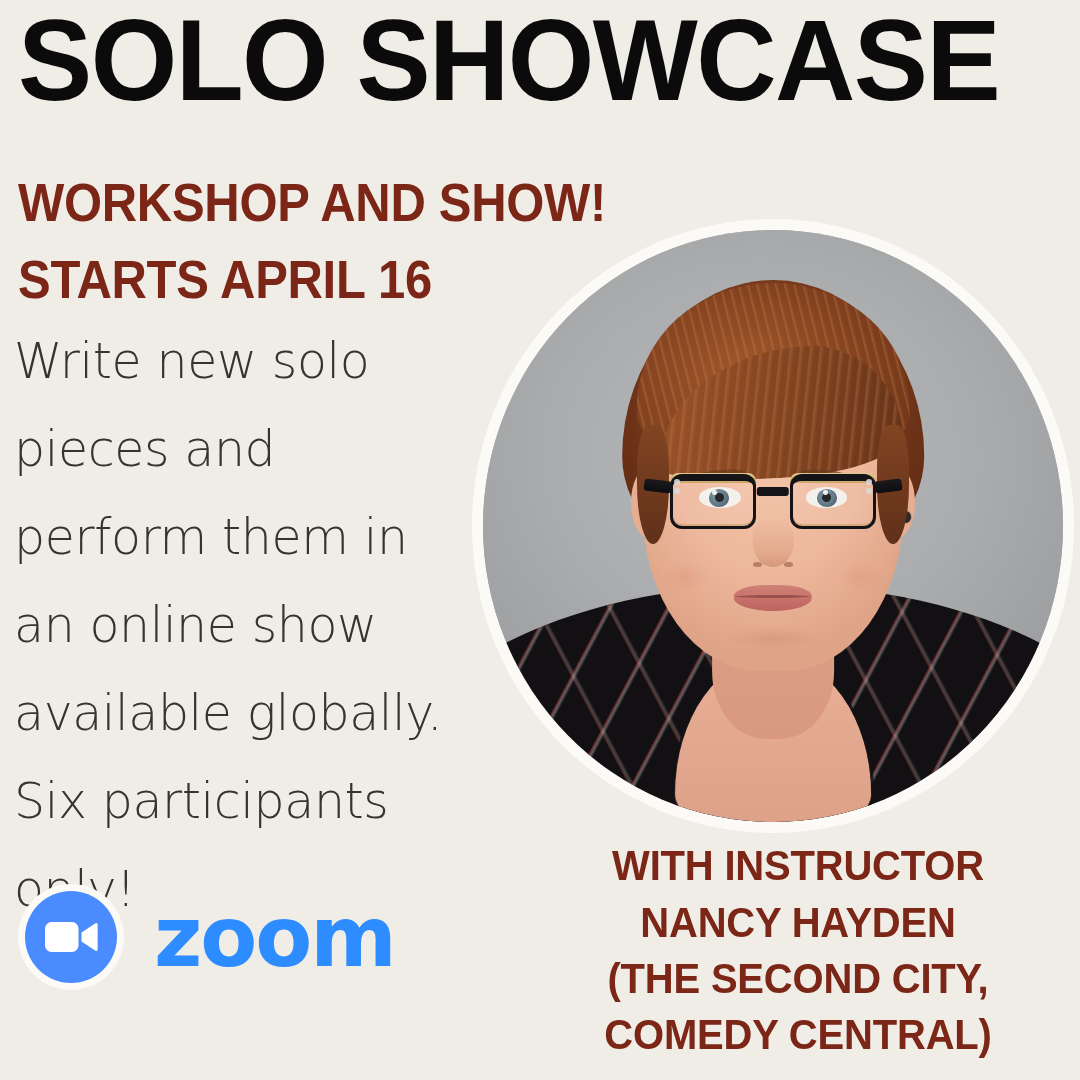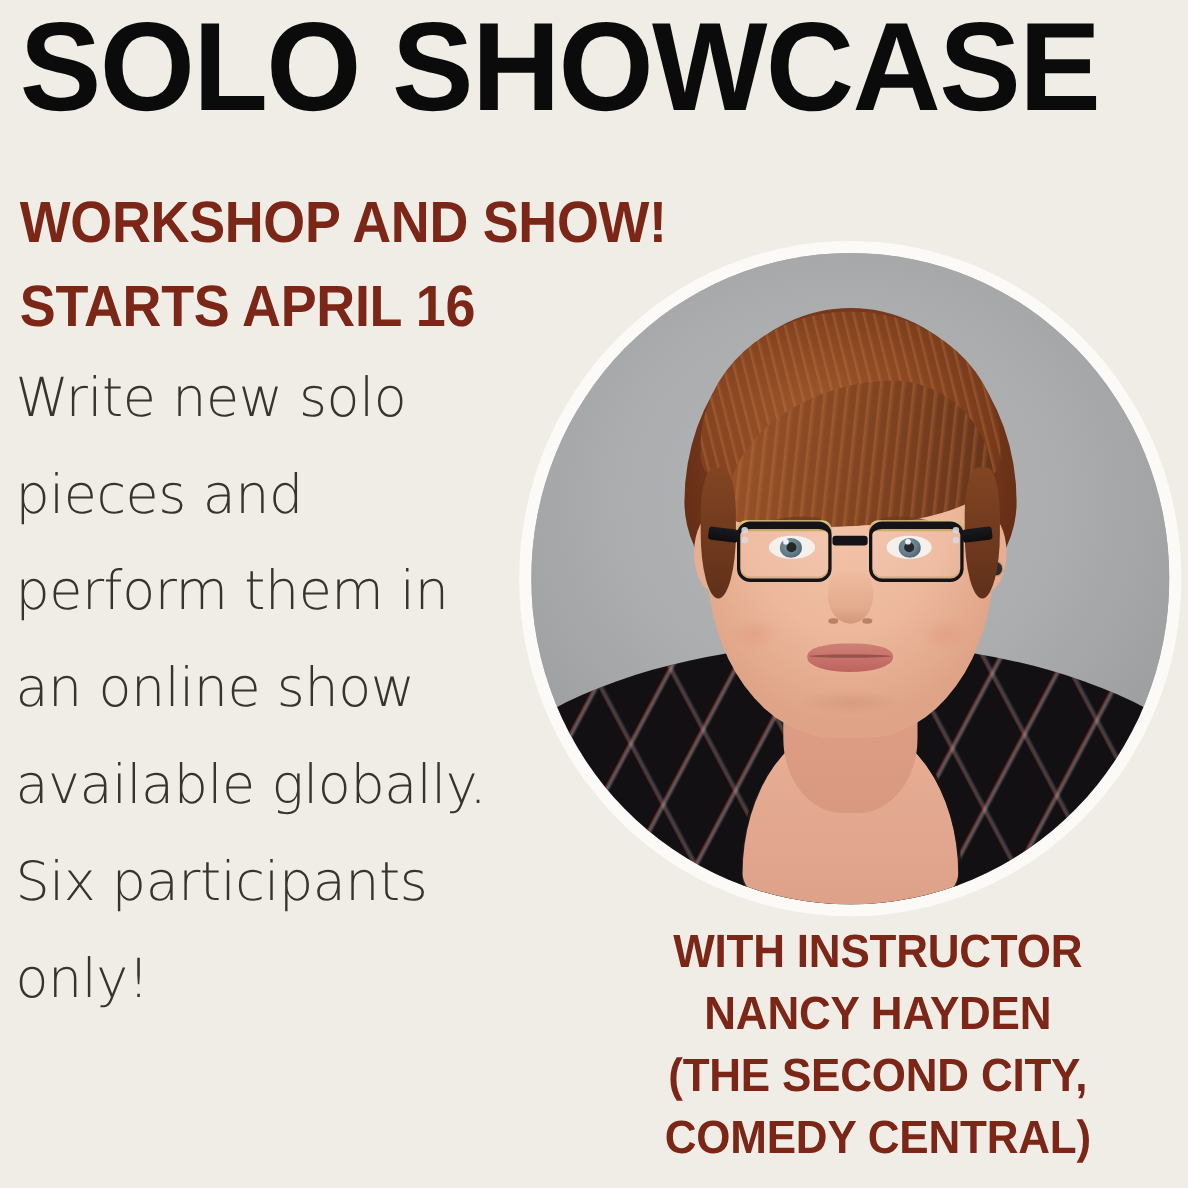--- a/index.html
+++ b/index.html
@@ -445,15 +445,26 @@
     </div>
   </div>
 
   <div id="credit">
     <span class="ln">WITH INSTRUCTOR</span>
     <span class="ln">NANCY HAYDEN</span>
     <span class="ln">(THE SECOND CITY,</span>
     <span class="ln">COMEDY CENTRAL)</span>
   </div>
 
+  <div id="zoom-lockup">
+    <div id="zoom-badge">
+      <div id="zoom-disc">
+        <svg width="56" height="34" viewBox="0 0 56 34">
+          <path d="M2 8.5 A6.5 6.5 0 0 1 8.5 2 H29 A6.5 6.5 0 0 1 35.5 8.5 V25.5 A6.5 6.5 0 0 1 29 32 H8.5 A6.5 6.5 0 0 1 2 25.5 Z" fill="#FFFFFF"></path>
+          <path d="M38.5 12.5 L52.5 3.2 A1.4 1.4 0 0 1 54.6 4.4 V29.6 A1.4 1.4 0 0 1 52.5 30.8 L38.5 21.5 Z" fill="#FFFFFF"></path>
+        </svg>
+      </div>
+    </div>
+    <div id="zoom-wordmark">zoom</div>
+  </div>
 
 
 </div>
 
 </body></html>

